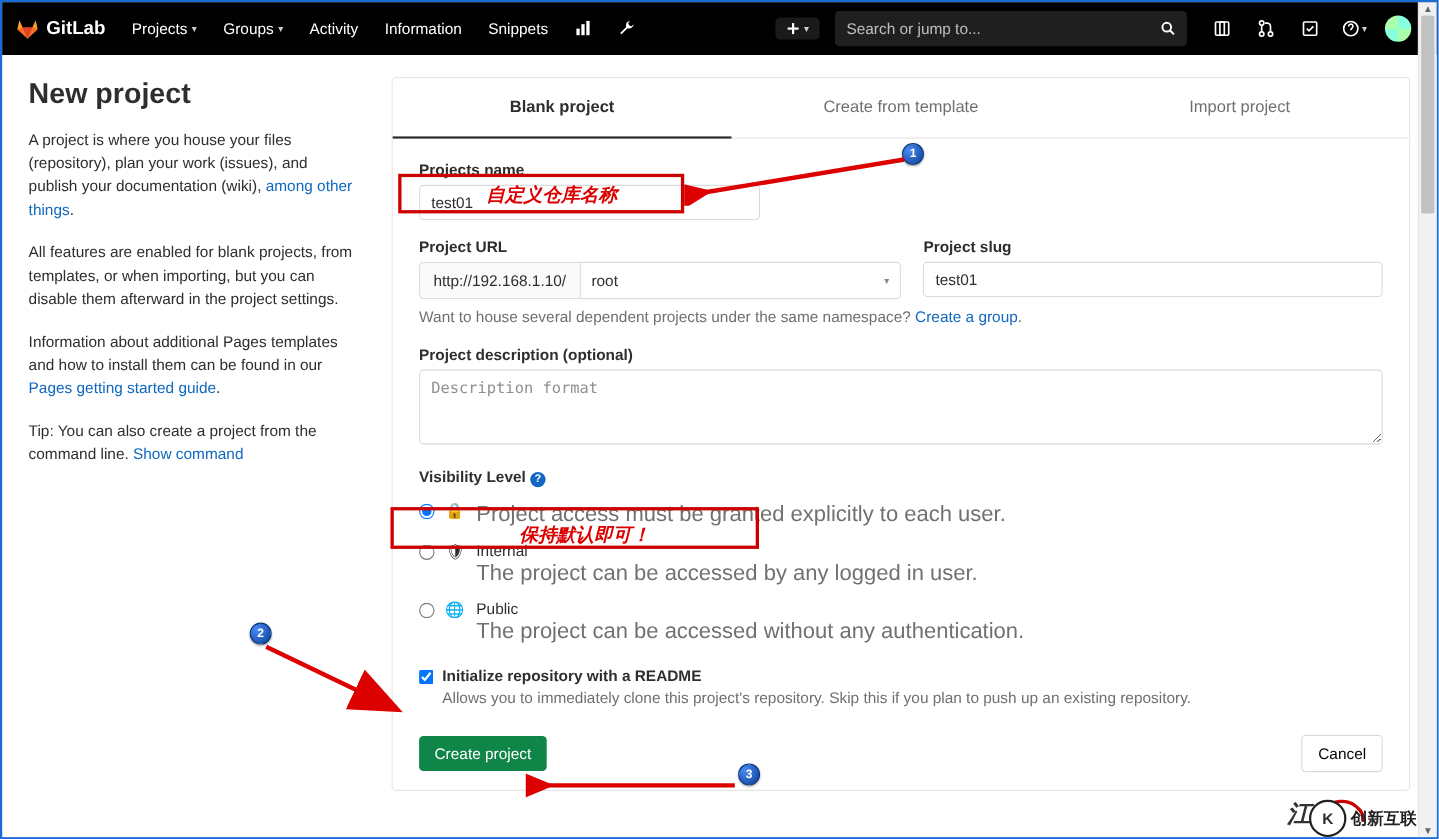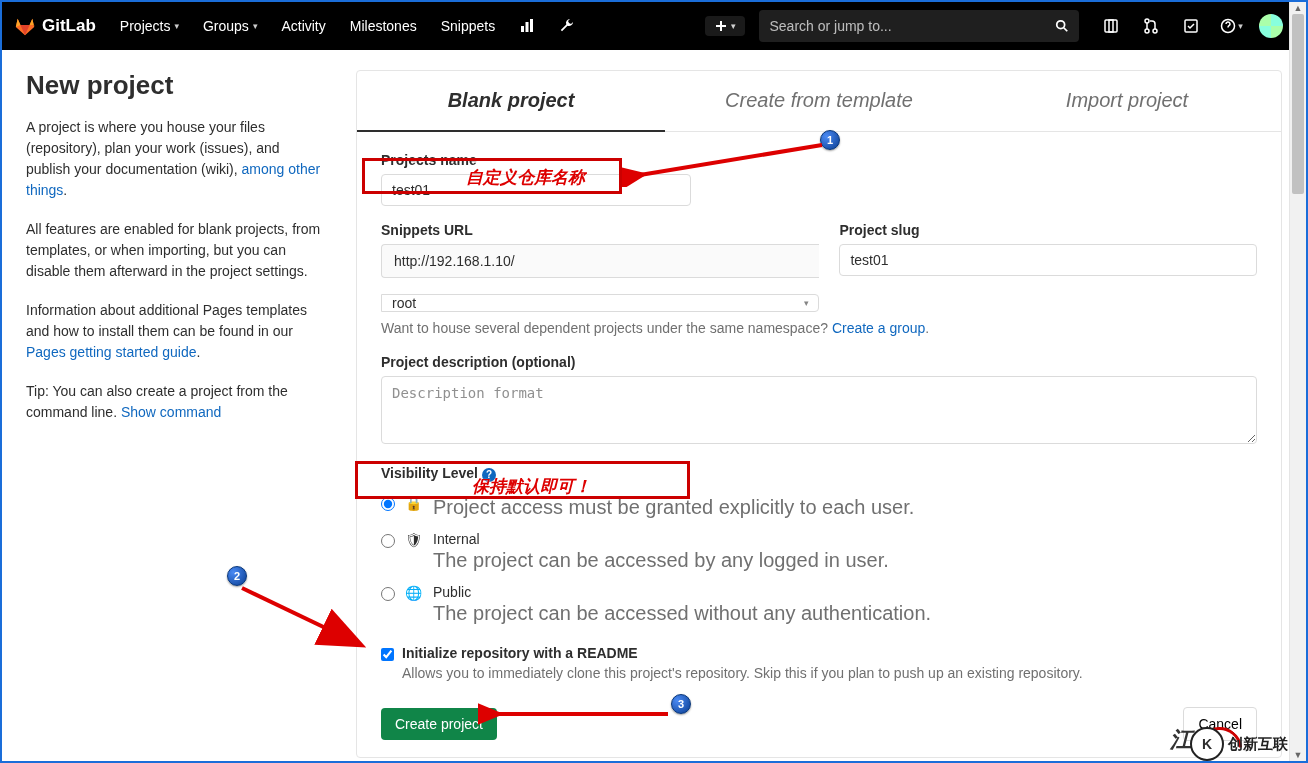--- a/index.html
+++ b/index.html
@@ -23,30 +23,30 @@
 .avatar { width: 24px; height: 24px; border-radius: 50%; background: conic-gradient(#8fd 0 25%, #afa 0 50%, #8fd 0 75%, #afa 0 100%); margin-left:6px; cursor:pointer;}
 .page { display: flex; padding: 20px 24px; gap: 20px; height: calc(100% - 48px); }
 .sidebar { width: 310px; padding-right: 10px; }
 .sidebar h1 { font-size: 26px; font-weight: 600; margin-bottom: 16px; }
 .sidebar p { font-size: 14px; color: #2e2e2e; line-height: 1.5; margin-bottom: 18px; }
 .sidebar a, .main a.link { color: #1068bf; text-decoration: none; }
 .tip-label { font-weight: 400; }
 .main { flex: 1; }
 .card { border: 1px solid #e5e5e5; border-radius: 4px; }
 .tabs { display: flex; border-bottom: 1px solid #e5e5e5; }
-.tab { flex: 1; text-align: center; padding: 18px 0; font-size: 20px; color: #707070; cursor: pointer; font-style: italic; }
+.tab { flex: 1; text-align: center; padding: 18px 0; font-size: 15px; color: #707070; cursor: pointer; }
 .tab.active { font-weight: 600; color: #2e2e2e; border-bottom: 2px solid #2e2e2e; margin-bottom: -1px; }
 .form { padding: 20px 24px 16px; }
 label.fld { display: block; font-size: 14px; font-weight: 600; color: #2e2e2e; margin-bottom: 6px; }
 .input { width: 100%; height: 32px; border: 1px solid #dbdbdb; border-radius: 4px; padding: 0 10px; font-size: 14px; color: #2e2e2e; }
 .input::placeholder { color: #909090; }
 textarea.input { height: 68px; padding: 8px 10px; resize: vertical; }
 .row { display: flex; gap: 20px; margin-top: 16px; }
 .col { flex: 1; }
-.url-row { display: flex; gap: 16px; flex-direction: column; }
+.url-row { display: flex; gap: 0; }
 .url-prefix { height: 34px; border: 1px solid #dbdbdb; border-right: none; border-radius: 4px 0 0 4px; background: #fafafa; padding: 0 12px; display: flex; align-items: center; color: #2e2e2e; flex-shrink:0; }
 .url-select { flex: 1; height: 34px; border: 1px solid #dbdbdb; border-radius: 0 4px 4px 0; padding: 0 10px; display: flex; align-items: center; justify-content: space-between; cursor: pointer; }
 .hint { margin-top: 8px; color: #707070; font-size: 14px; }
 .section { margin-top: 18px; }
 .radio-row { display: flex; align-items: flex-start; gap: 10px; margin-top: 12px; }
 .radio-row input[type=radio] { margin-top: 3px; width: 14px; height: 14px; }
 .radio-icon { width: 18px; display: flex; justify-content: center; font-size: 14px; margin-top: 1px; }
 .radio-body .ttl { font-size: 14px; color: #2e2e2e; }
 .radio-body .desc { font-size: 20px; color: #707070; margin-top: 2px; }
 .check-row { display: flex; align-items: flex-start; gap: 8px; margin-top: 20px; }
@@ -83,21 +83,21 @@
     </div>
     <div class="nav-item">
         <span>Projects</span>
         <span class="chev">▾</span>
       </div>
     <div class="nav-item">
         <span>Groups</span>
         <span class="chev">▾</span>
       </div>
     <div class="nav-item">Activity</div>
-    <div class="nav-item">Milestones</div>
+    <div class="nav-item">Information</div>
     <div class="nav-item">Snippets</div>
     <div class="nav-icon">
         <svg width="16" height="16" viewBox="0 0 16 16" fill="currentColor">
           <rect x="2" y="8" width="3" height="6"></rect>
           <rect x="6.5" y="4" width="3" height="10"></rect>
           <rect x="11" y="1" width="3" height="13"></rect>
         </svg>
       </div>
     <div class="nav-icon">
         <svg width="16" height="16" viewBox="0 0 16 16" fill="currentColor">
@@ -165,21 +165,21 @@
           <div class="tab active">Blank project</div>
           <div class="tab">Create from template</div>
           <div class="tab">Import project</div>
         </div>
         <div class="form">
           <label class="fld">Projects name</label>
           <input class="input" style="width: 310px;" value="test01">
 
           <div class="row">
             <div class="col" style="flex:1.05">
-              <label class="fld">Snippets URL</label>
+              <label class="fld">Project URL</label>
               <div class="url-row">
                 <div class="url-prefix">http://192.168.1.10/</div>
                 <div class="url-select">
                     <span>root</span>
                     <span class="chev" style="color:#666">▾</span>
                   </div>
               </div>
             </div>
             <div class="col">
               <label class="fld">Project slug</label>
@@ -237,21 +237,21 @@
     </div>
   </div>
 
   <div class="scrollbar">
     <div class="scrollbar-arrow up">▲</div>
     <div class="scrollbar-thumb"></div>
     <div class="scrollbar-arrow down">▼</div>
   </div>
 
   <div class="anno-box" style="left:360px; top:156px; width:260px; height:36px;"></div>
-  <div class="anno-text" style="position:absolute; left:464px; top:164px;">自定义仓库名称</div>
+  <div class="anno-text" style="position:absolute; left:440px; top:164px;">自定义仓库名称</div>
   <div class="anno-badge" style="left:818px; top:128px;">1</div>
   <svg class="arrow" style="left:620px; top:135px; width:210px; height:50px;">
       <defs>
         <marker id="ah1" markerWidth="12" markerHeight="10" refX="2" refY="5" orient="auto">
           <polygon points="12,0 0,5 12,10" fill="#d00"></polygon>
         </marker>
       </defs>
       <line x1="200" y1="8" x2="18" y2="38" stroke="#d00" stroke-width="4" marker-end="url(#ah1)"></line>
     </svg>
 

